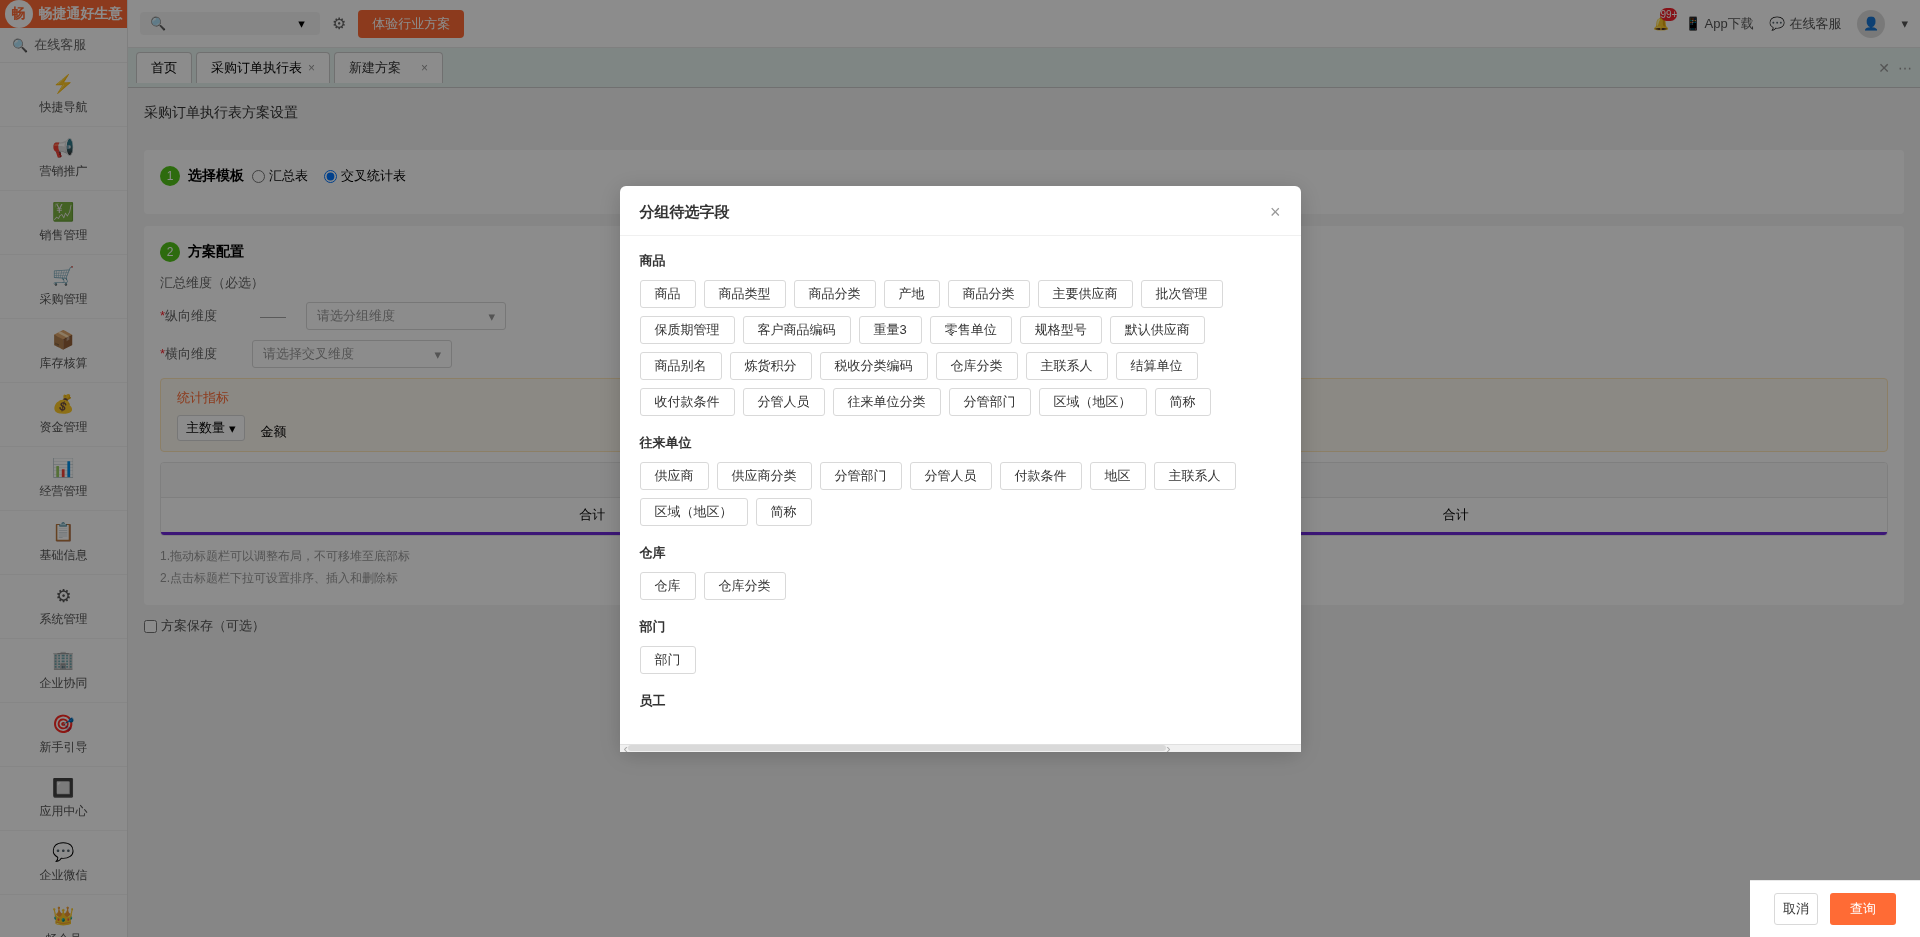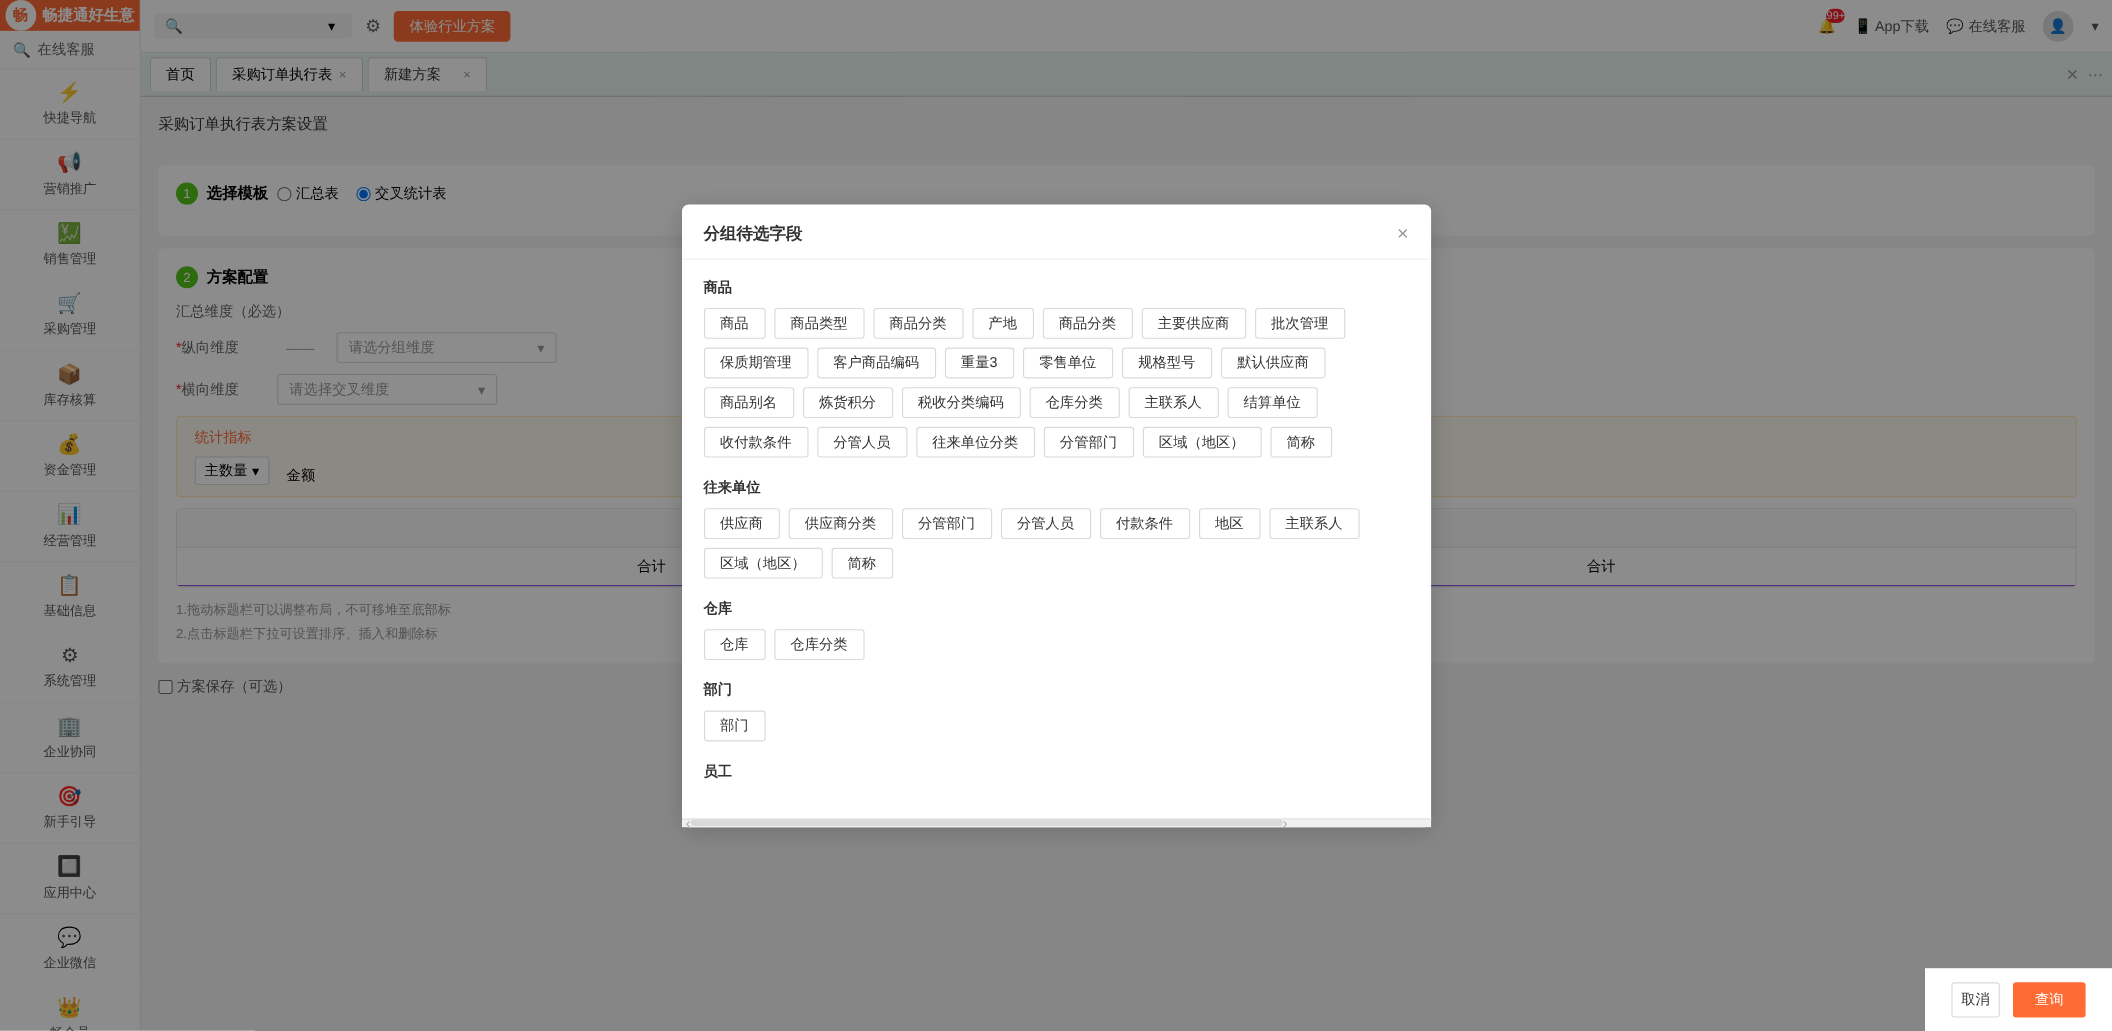--- a/index.html
+++ b/index.html
@@ -87,21 +87,21 @@
     
     .config-row { display: flex; align-items: center; gap: 12px; margin-bottom: 10px; }
     .config-label { color: #666; font-size: 13px; min-width: 80px; }
     .config-required { color: #f5222d; }
     .config-select { border: 1px solid #d9d9d9; border-radius: 3px; padding: 4px 10px; min-width: 200px; color: #999; font-size: 13px; cursor: pointer; display: flex; align-items: center; justify-content: space-between; }
 
     .table-area { background: white; border: 1px solid #e8e8e8; border-radius: 4px; overflow: hidden; }
     .table-header { display: flex; background: #fafafa; border-bottom: 1px solid #e8e8e8; }
     .table-cell { padding: 8px 12px; flex: 1; text-align: center; font-size: 13px; border-right: 1px solid #e8e8e8; }
     .table-cell:last-child { border-right: none; }
-    .table-row-data { display: flex; border-bottom: 1px solid #6d28d9; }
+    .table-row-data { display: flex; border-bottom: 3px solid #6d28d9; }
     .hints { font-size: 12px; color: #999; margin-top: 10px; line-height: 1.8; }
 
     .indicator-area { background: #fef9f0; border: 1px solid #ffe7ba; border-radius: 4px; padding: 10px 16px; margin-bottom: 10px; }
     .indicator-title { color: #ff6b35; font-size: 13px; margin-bottom: 8px; }
     .indicator-row { display: flex; align-items: flex-end; gap: 8px; }
     .indicator-select { display: flex; align-items: center; gap: 4px; border: 1px solid #d9d9d9; border-radius: 3px; padding: 3px 8px; background: white; cursor: pointer; font-size: 13px; }
 
     .btn-cancel { background: white; border: 1px solid #d9d9d9; color: #333; border-radius: 3px; padding: 6px 8px; cursor: pointer; font-size: 13px; }
     .btn-confirm { background: #ff6b35; border: none; color: white; border-radius: 3px; padding: 6px 20px; cursor: pointer; font-size: 13px; }
 

